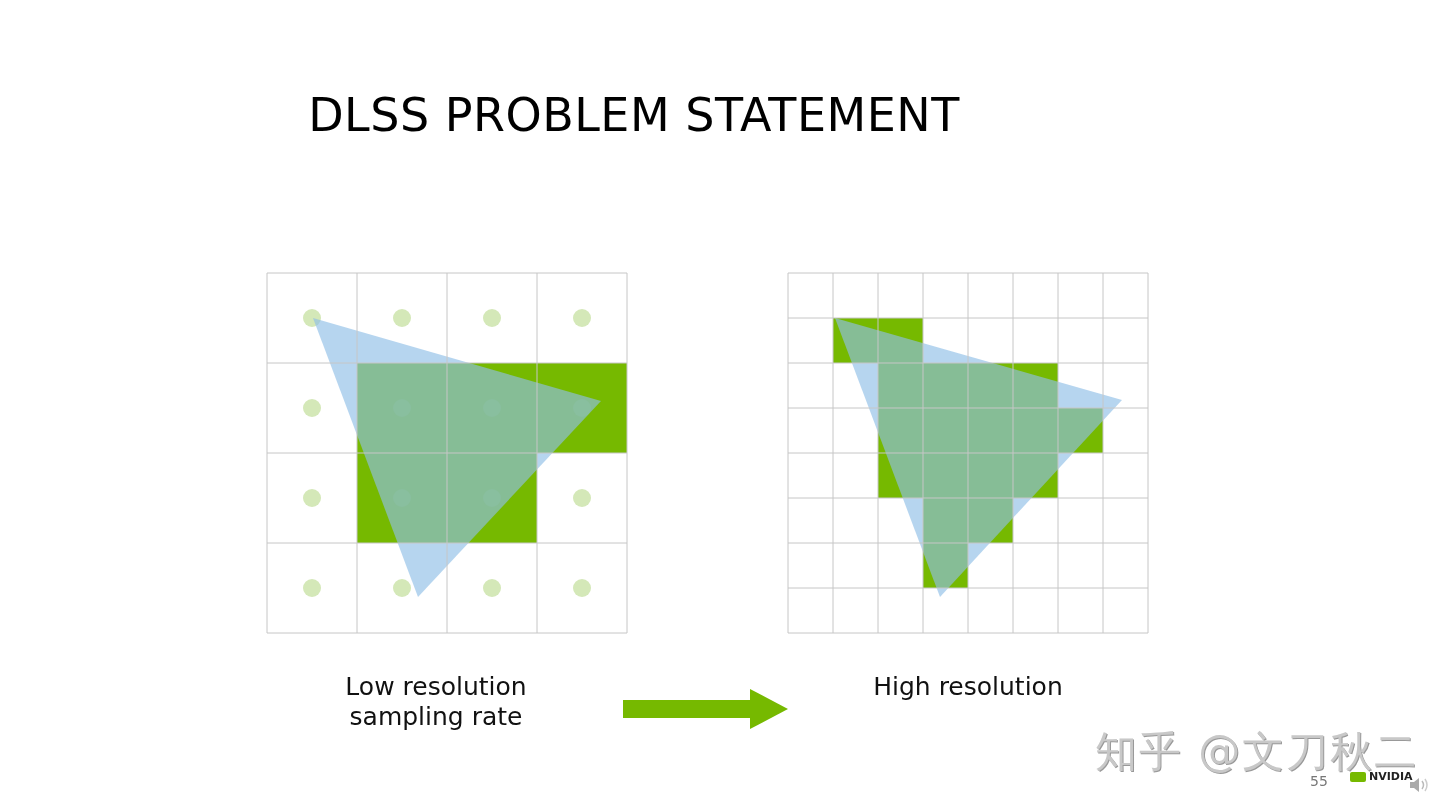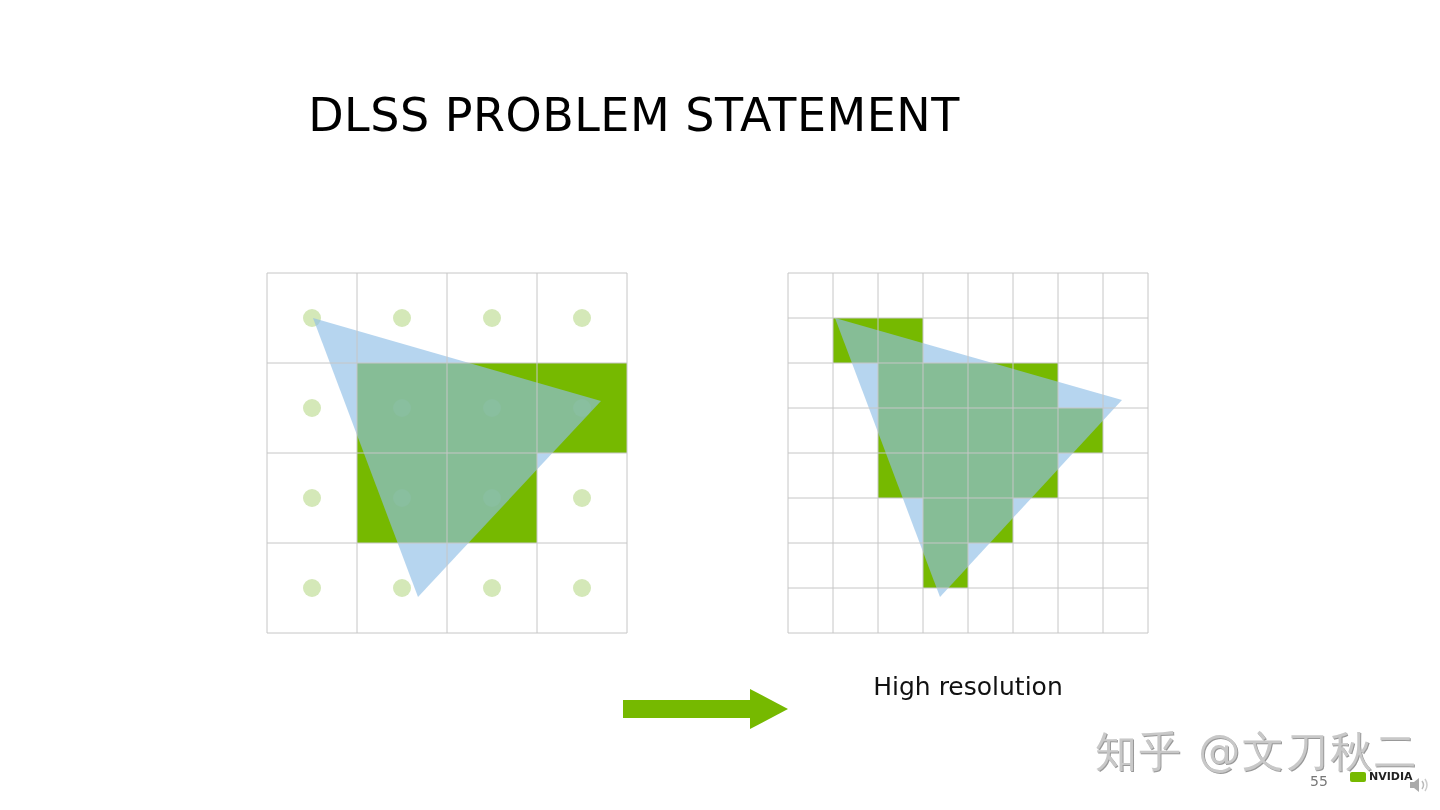--- a/index.html
+++ b/index.html
@@ -94,20 +94,22 @@
       <line x1="1148" y1="273" x2="1148" y2="633" stroke="#c6c6c6" stroke-width="1"></line>
       <line x1="788" y1="633" x2="1148" y2="633" stroke="#c6c6c6" stroke-width="1"></line>
     </g>
   <g>
     <rect x="623" y="700" width="130" height="18" fill="#76b900"></rect>
     <polygon points="750,689 788,709 750,729" fill="#76b900"></polygon>
   </g>
 </svg>
 
 <div class="label" style="left:326px; top:672px; width:220px;">
+  <div>Low resolution</div>
+  <div>sampling rate</div>
 </div>
 <div class="label" style="left:858px; top:672px; width:220px;text-align:center;">
   <div>High resolution</div>
 </div>
 
 <div class="watermark">知乎 @文刀秋二</div>
 <div class="pagenum">55</div>
 <div class="nvidia">
   <span class="nvidia-eye"></span>
   <span class="nvidia-text">NVIDIA</span>

